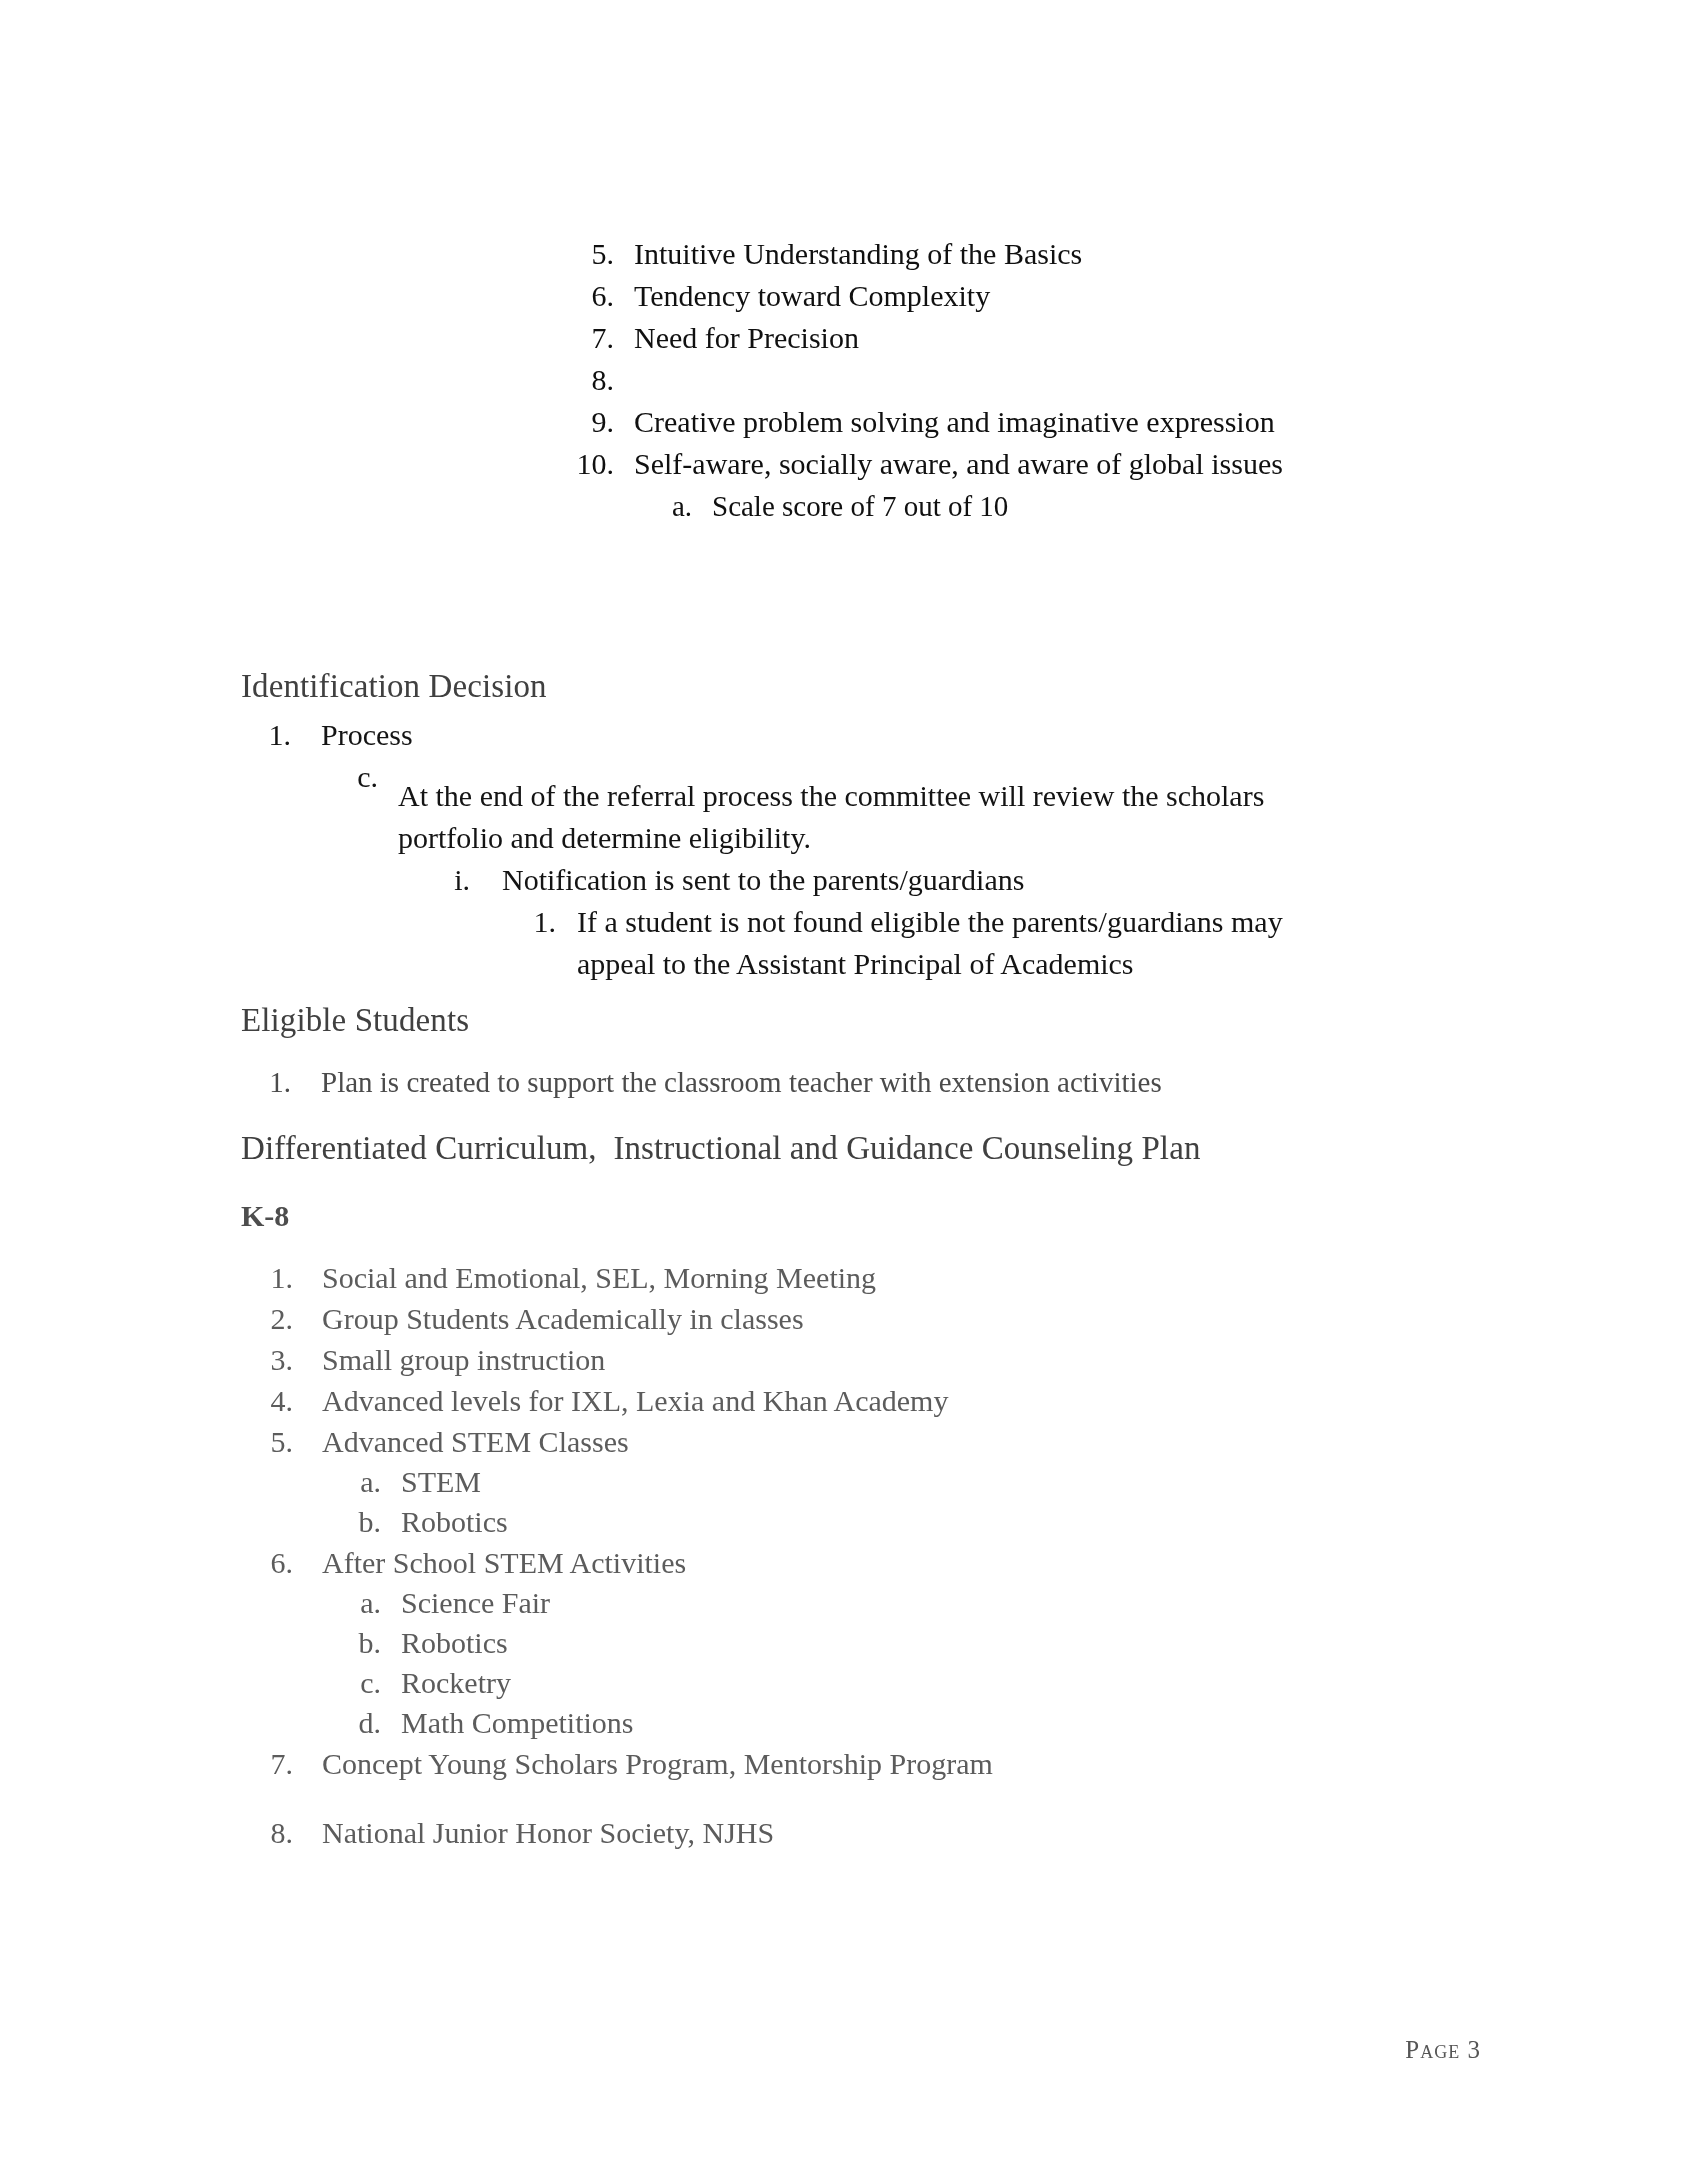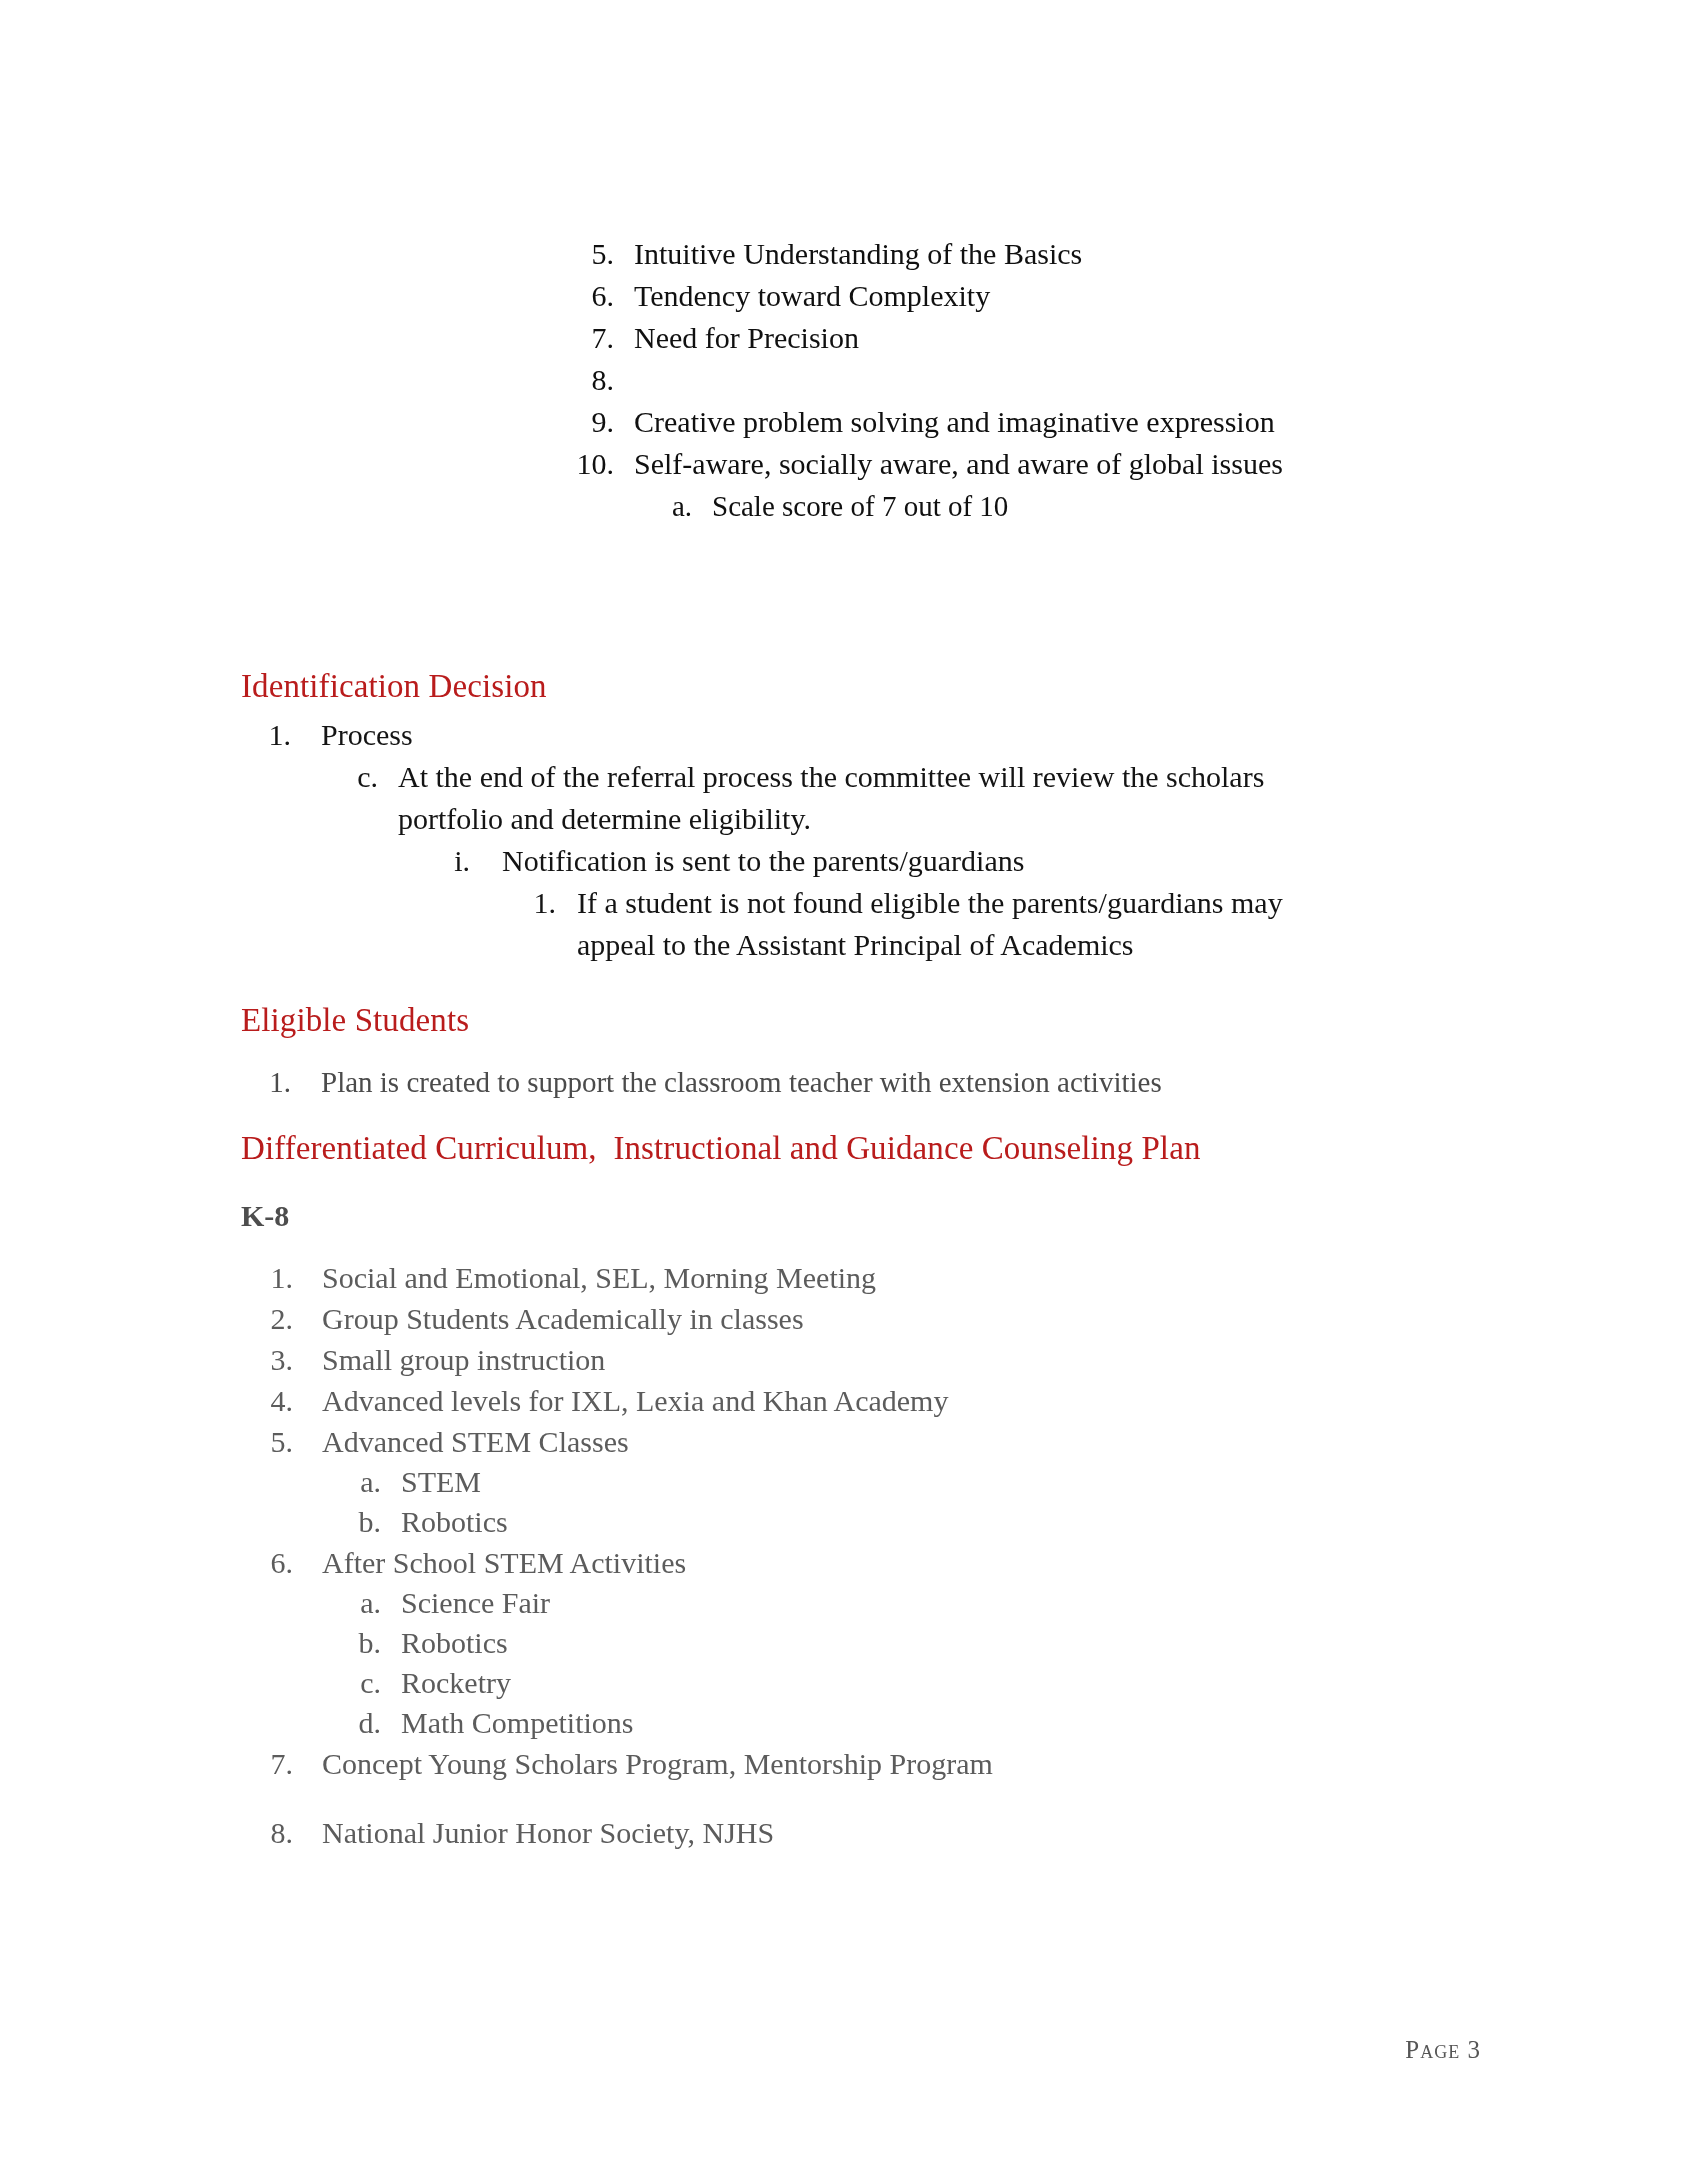--- a/index.html
+++ b/index.html
@@ -67,21 +67,21 @@
   .sec-top .sub .marker {
     width: 38px;
     margin-left: 654px;
     margin-right: 20px;
   }
 
   
   .h-teal {
     position: absolute;
     left: 241px;
-    color: #b91c1c;
+    color: #404040;
     font-size: 33px;
     font-weight: 400;
     line-height: 38px;
     letter-spacing: 0.1px;
     white-space: pre;
   }
 
   
   .sec-ident {
     position: absolute;
@@ -104,20 +104,21 @@
     font-size: 30px;
     line-height: 42px;
   }
   .sec-ident .lvl2 .marker {
     width: 34px;
     margin-left: 344px;
     margin-right: 20px;
   }
   .sec-ident .lvl2 .body-txt {
     max-width: 946px;
+    margin-top: 19px;
   }
 
   .sec-ident .lvl3 .li {
     font-size: 30px;
     line-height: 42px;
   }
   .sec-ident .lvl3 .marker {
     width: 33px;
     margin-left: 437px;
     margin-right: 32px;

